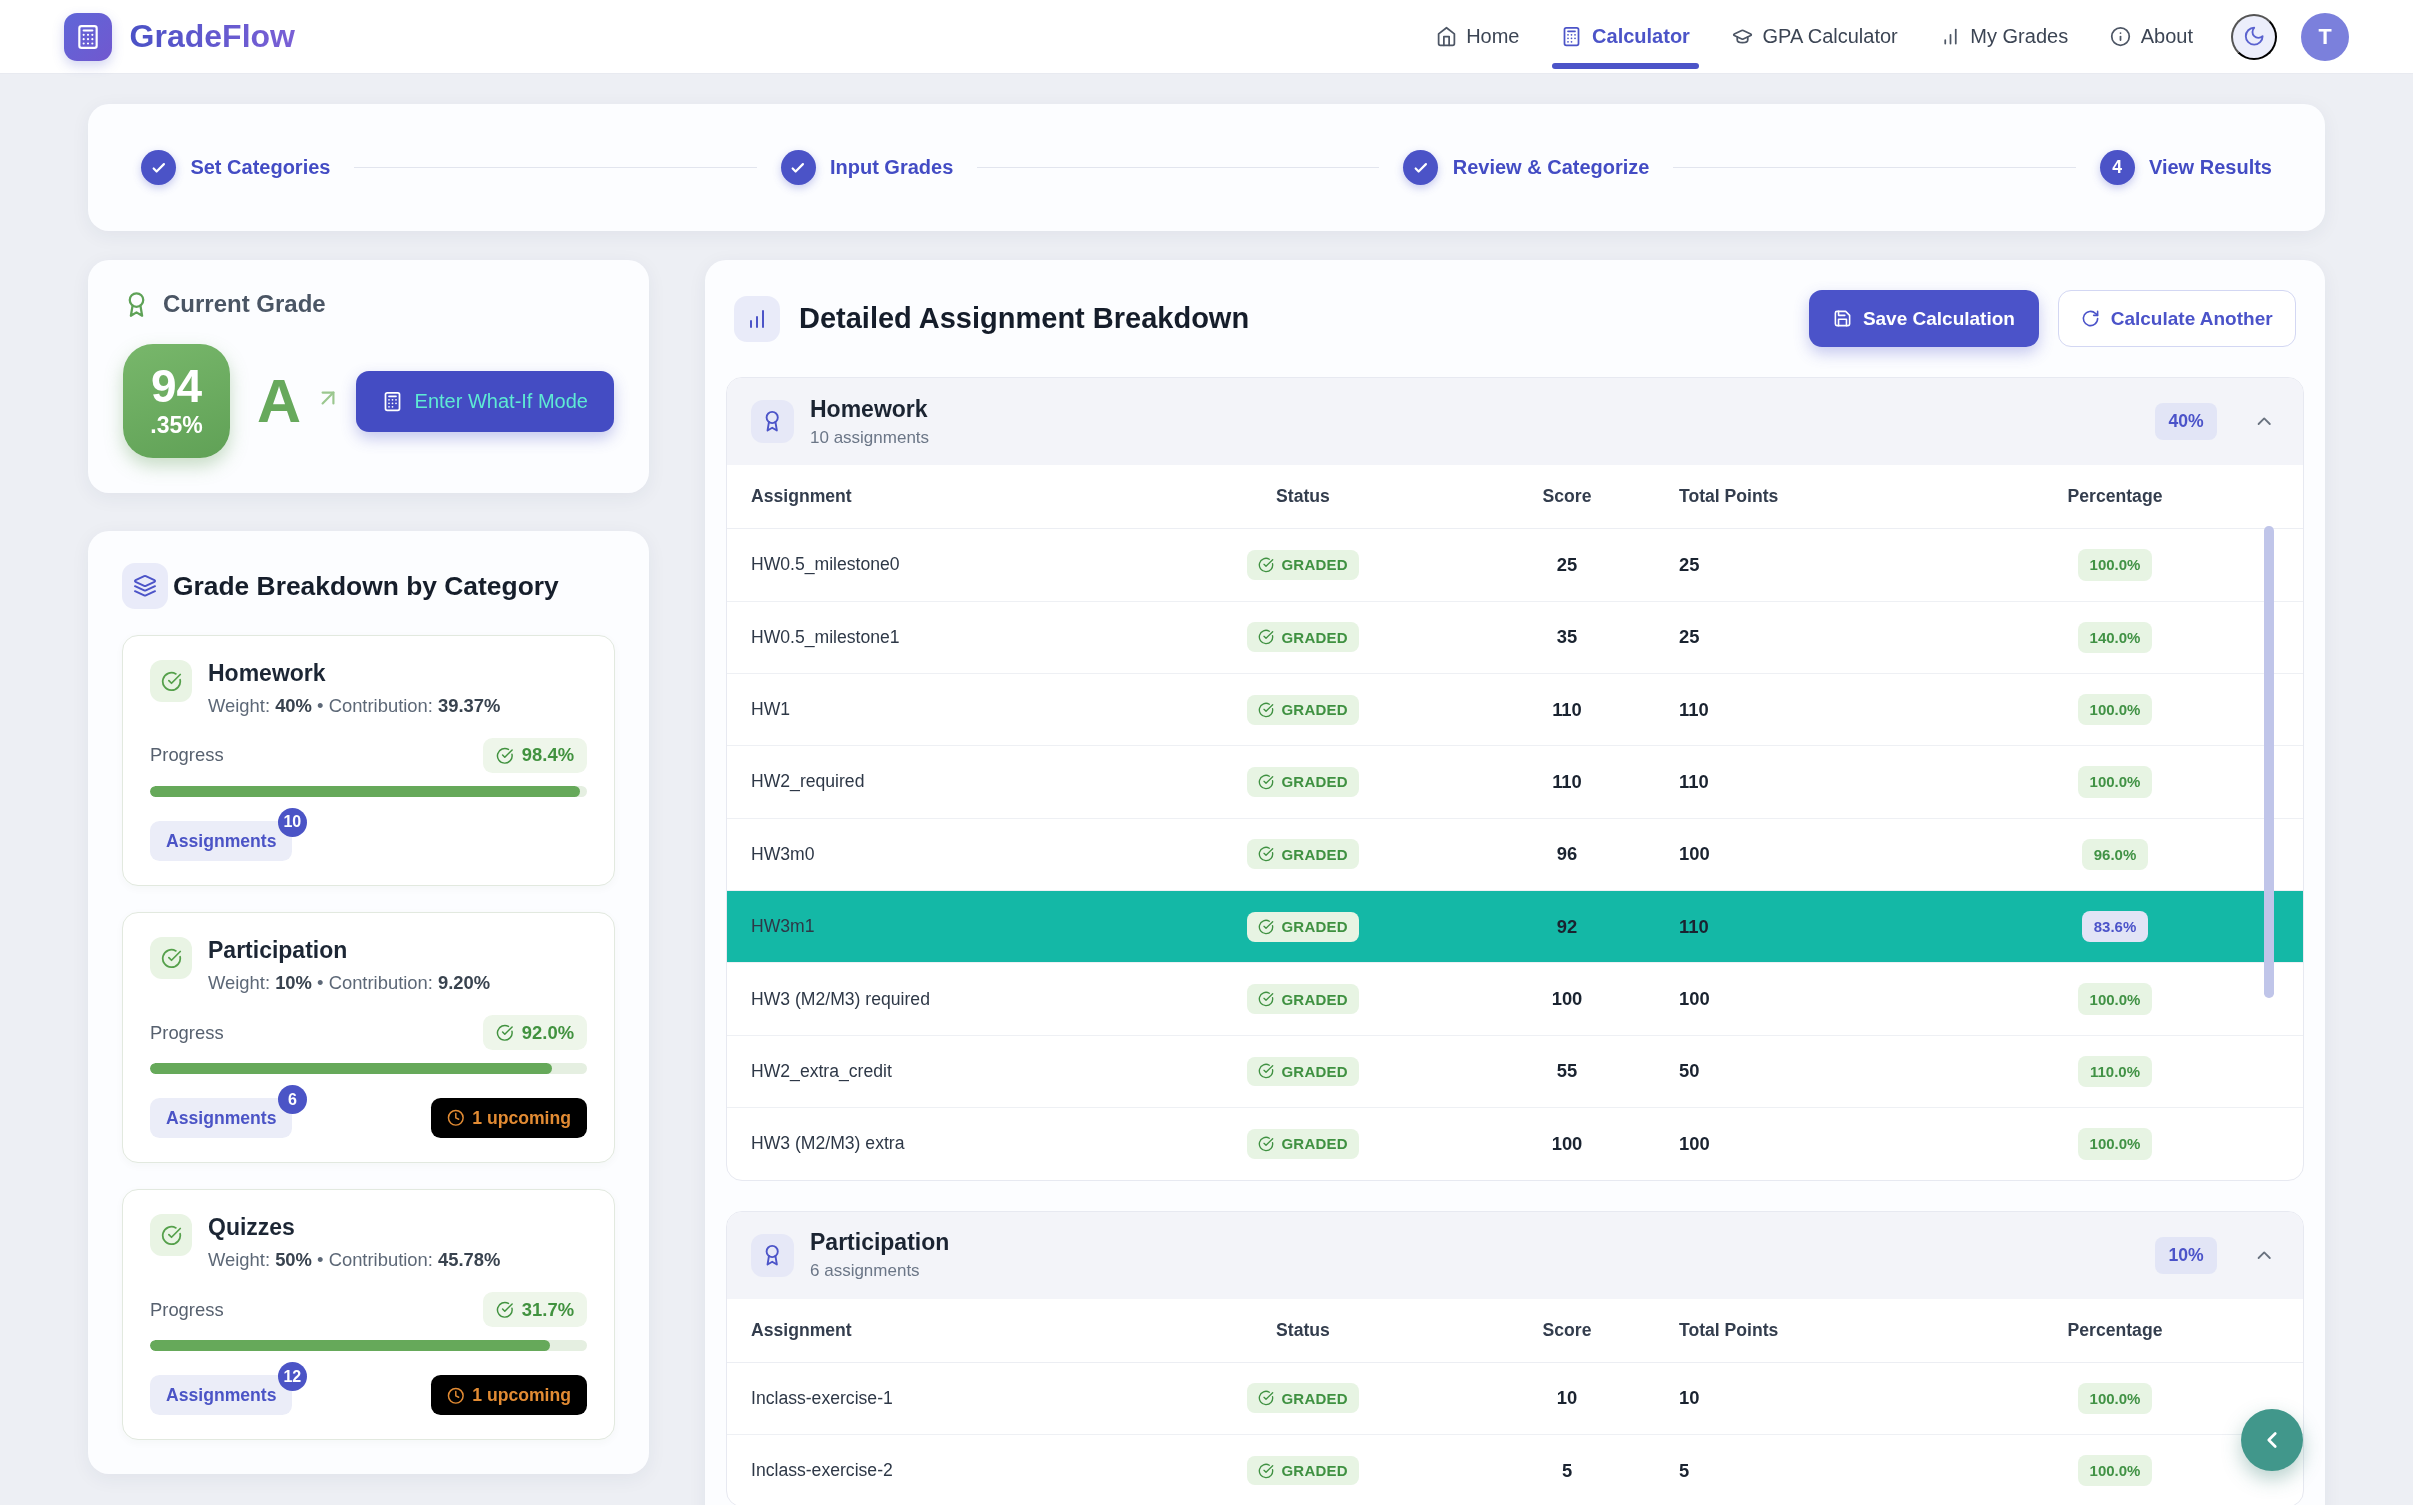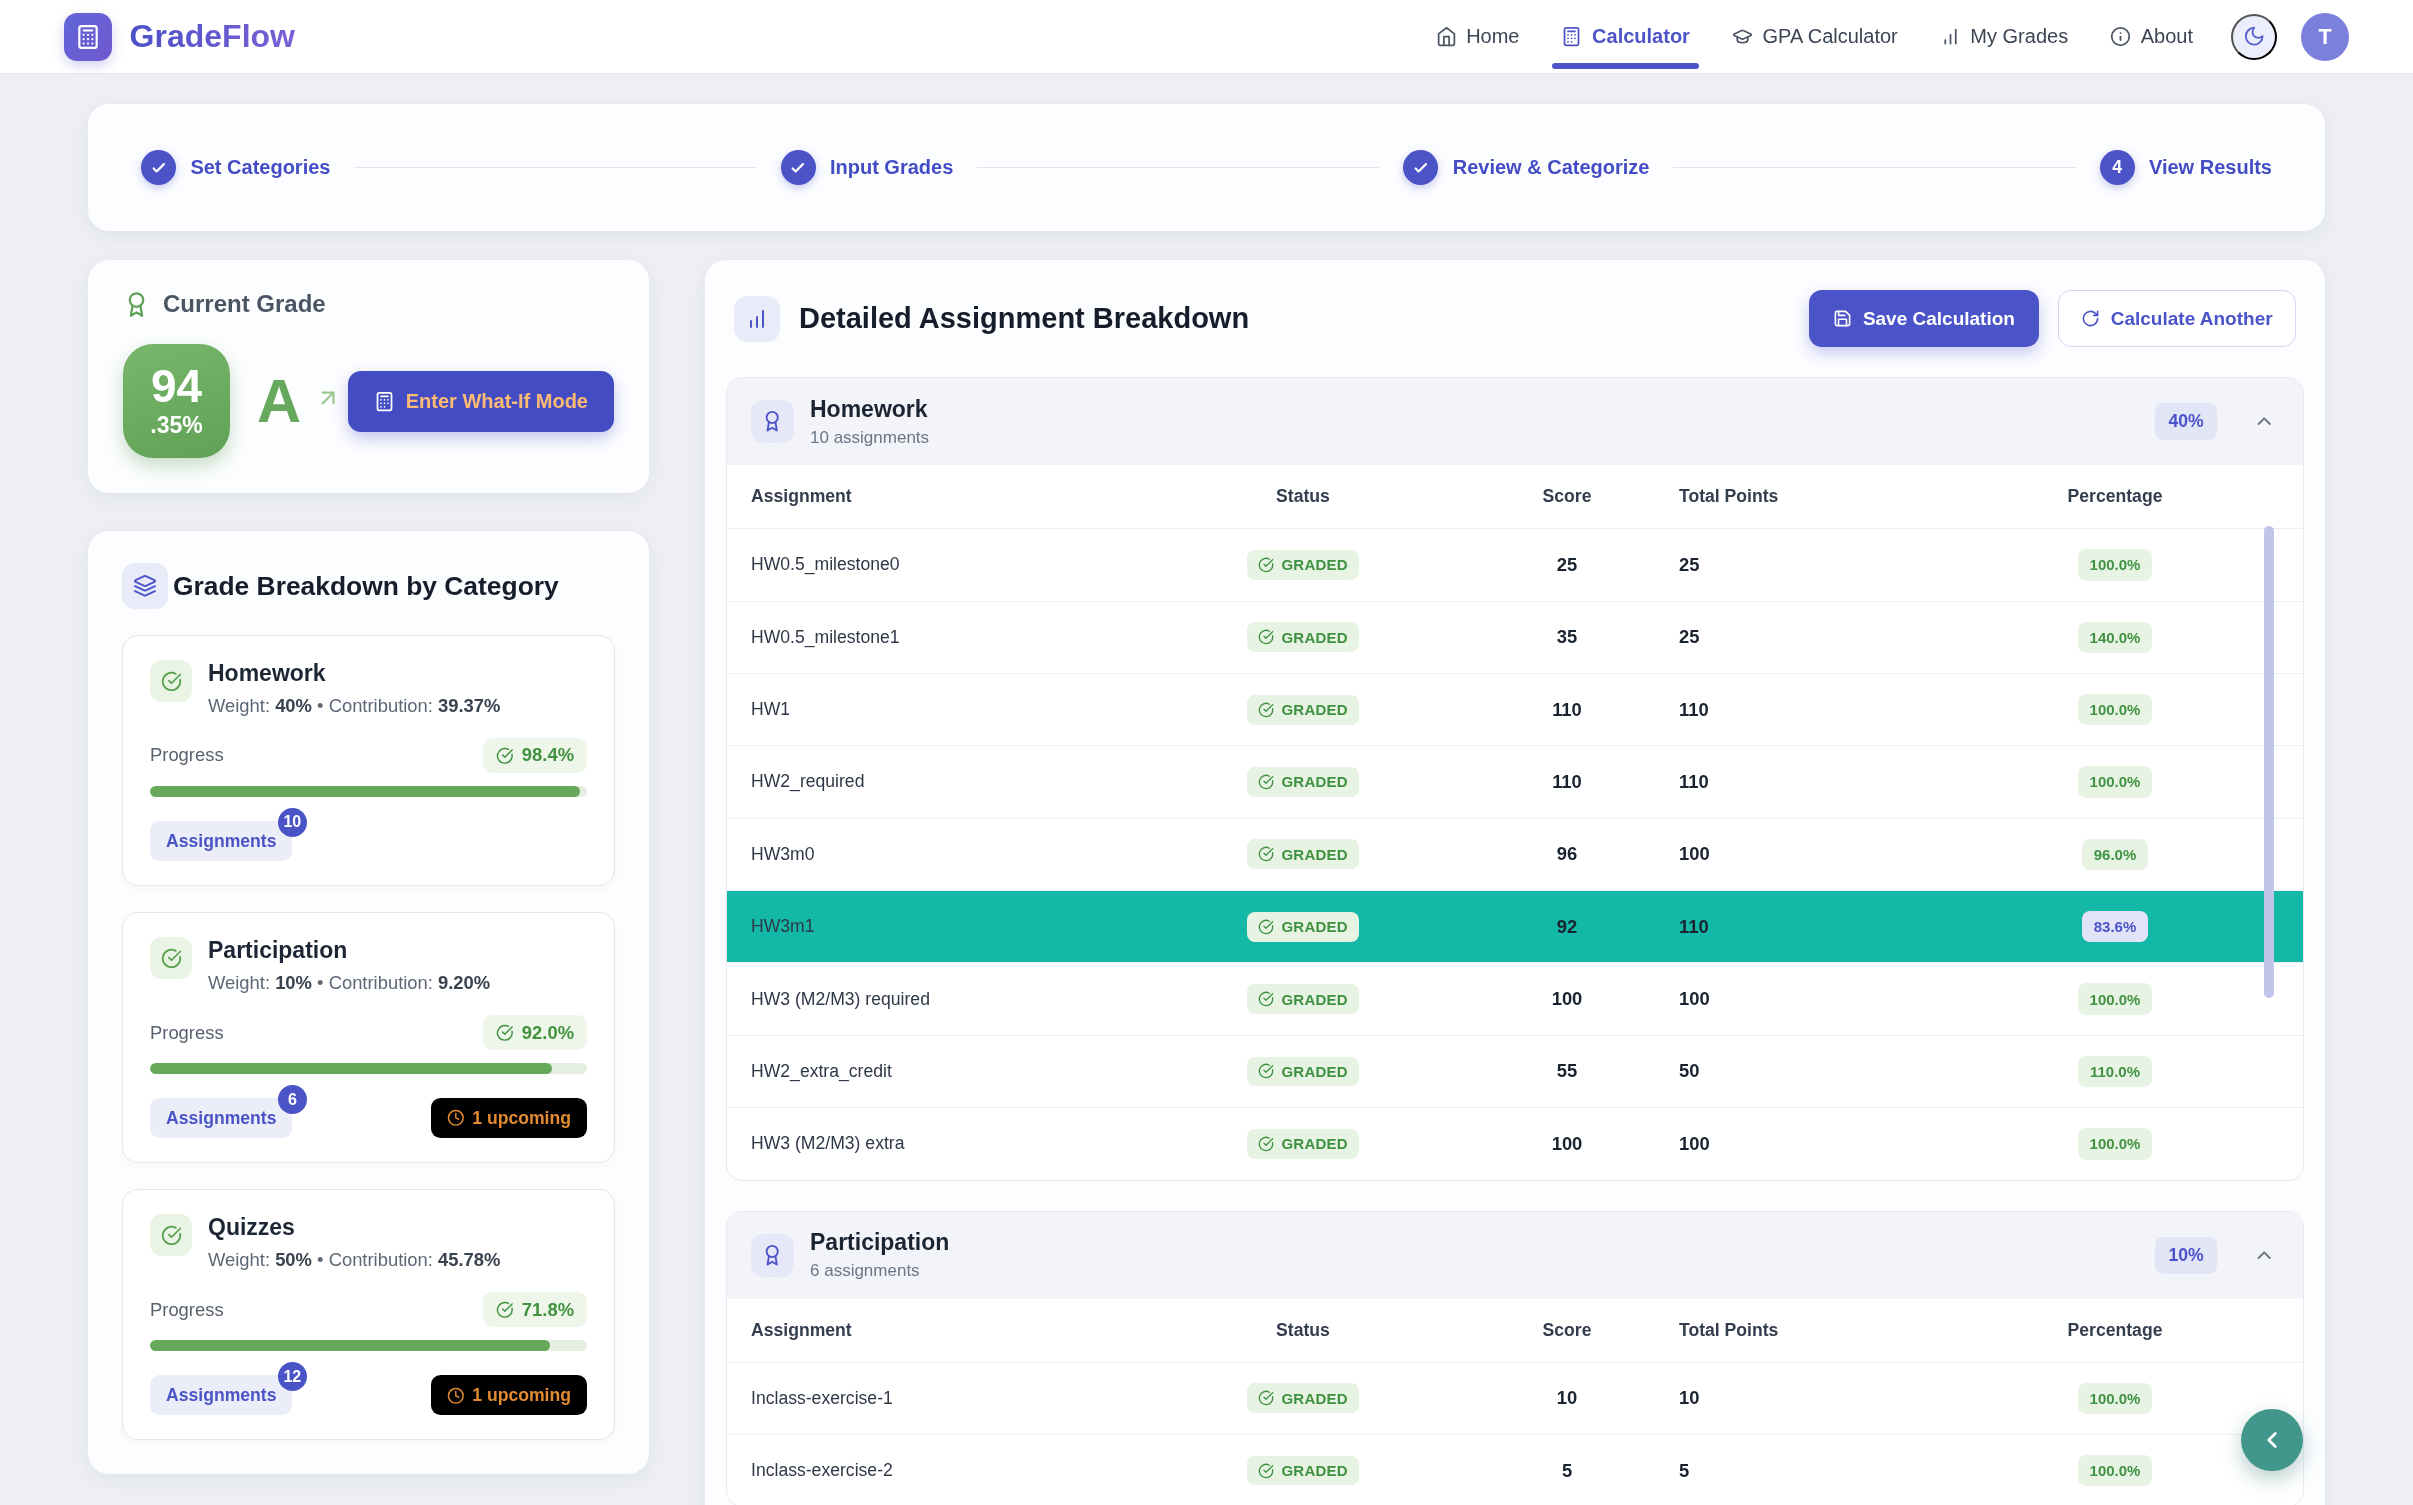--- a/index.html
+++ b/index.html
@@ -82,21 +82,21 @@
     background:linear-gradient(160deg,#78b76b,#60a156);
     display:flex; flex-direction:column; align-items:center; justify-content:center;
     color:#fff; box-shadow:0 8px 17.6px rgba(100,160,90,.35);
   }
   .grade-main { font-size:46px; font-weight:800; line-height:1; }
   .grade-frac { font-size:23px; font-weight:600; margin-top:3.2px; }
   .grade-letter { font-size:61px; font-weight:700; color:#67a95c; margin-left:27px; line-height:1; }
   .trend { margin-left:14.4px; margin-top:-6.4px; color:#9bc78f; }
   .whatif-btn {
     margin-left:auto; display:flex; align-items:center; gap:11.2px;
-    background:#444cc3; color:#fdba74; font-size:20px; font-weight:700;
+    background:#444cc3; color:#5eead4; font-size:20px; font-weight:400;
     border:none; border-radius:13px; padding:19px 26px; cursor:pointer;
     box-shadow:0 6.4px 14.4px rgba(68,76,195,.3); font-family:inherit;
   }
 
   
   .breakdown-card { margin-top:38px; padding:32px 34px 34px; }
   .breakdown-head { display:flex; align-items:center; gap:5px; }
   .icon-tile {
     border-radius:13px; display:flex; align-items:center; justify-content:center; flex-shrink:0;
   }
@@ -461,21 +461,21 @@
                 </div>
               </div>
             </div>
             <div class="prog-row">
               <span class="prog-label">Progress</span>
               <span class="prog-badge">
                 <svg width="17.6" height="17.6" viewBox="0 0 24 24" fill="none" stroke="currentColor" stroke-width="2" stroke-linecap="round" stroke-linejoin="round">
                   <path d="M21.801 10A10 10 0 1 1 17 3.335"></path>
                   <path d="m9 11 3 3L22 4"></path>
                 </svg>
-                <span>71.8%</span>
+                <span>31.7%</span>
               </span>
             </div>
             <div class="bar">
               <div class="bar-fill" style="width: 91.6%;"></div>
             </div>
             <div class="chip-row">
               <span class="chip-assign">
                 <span>Assignments</span>
                 <span class="chip-count">12</span>
               </span>

